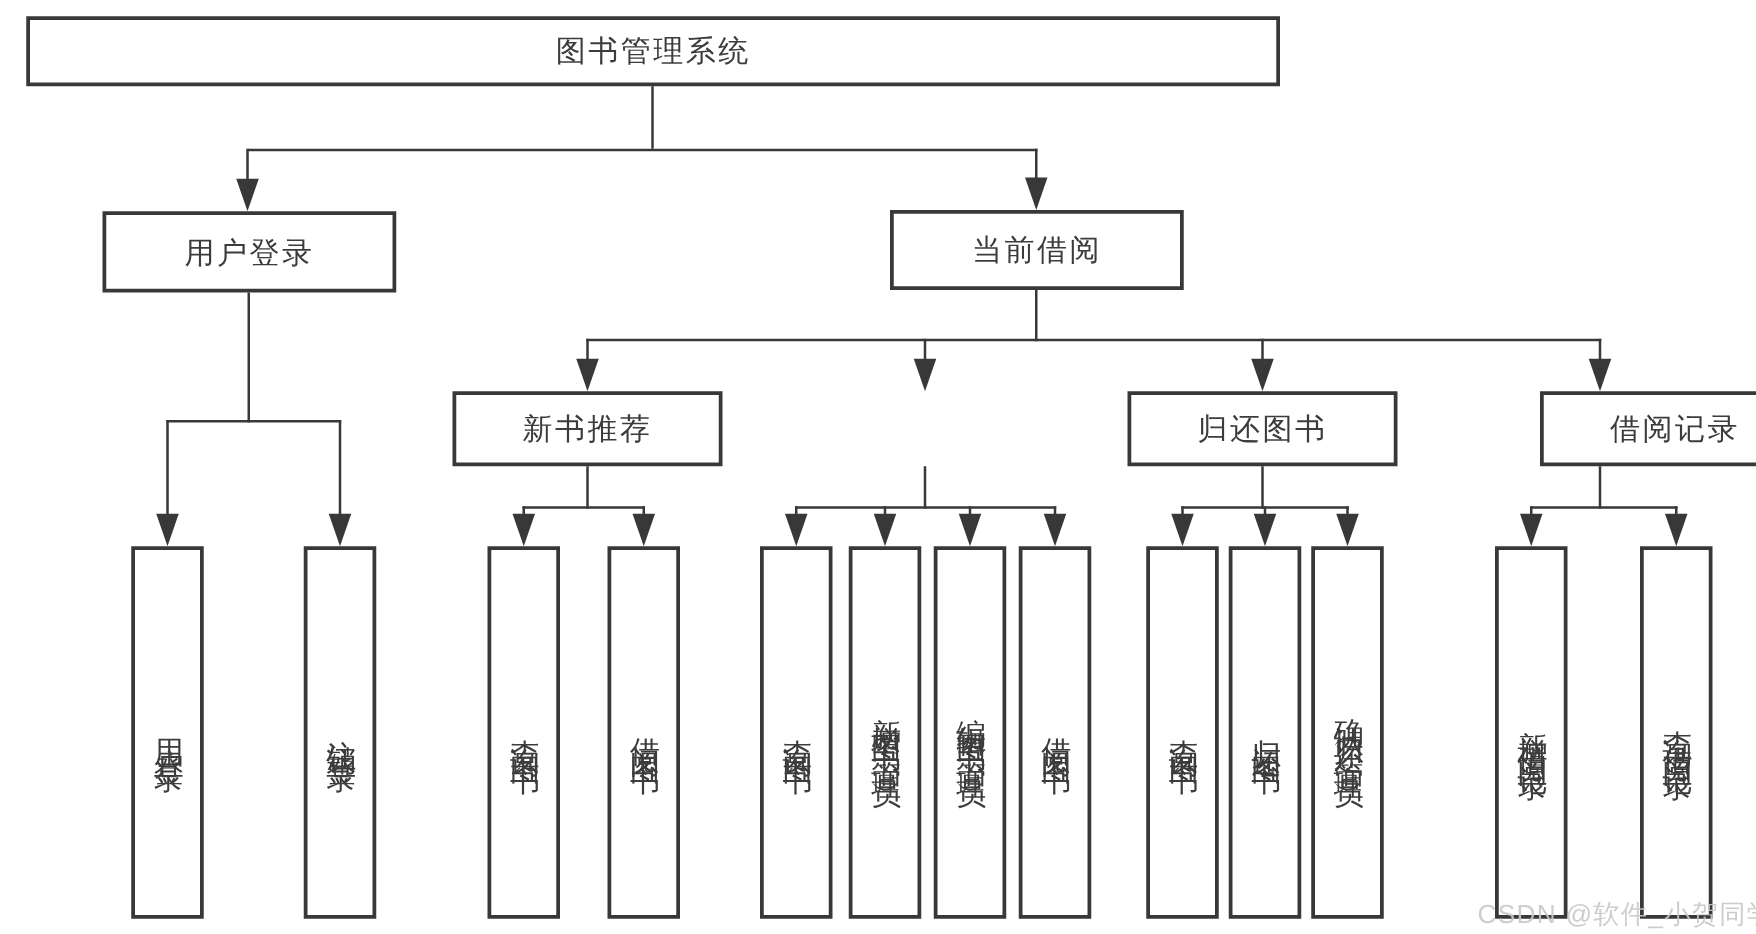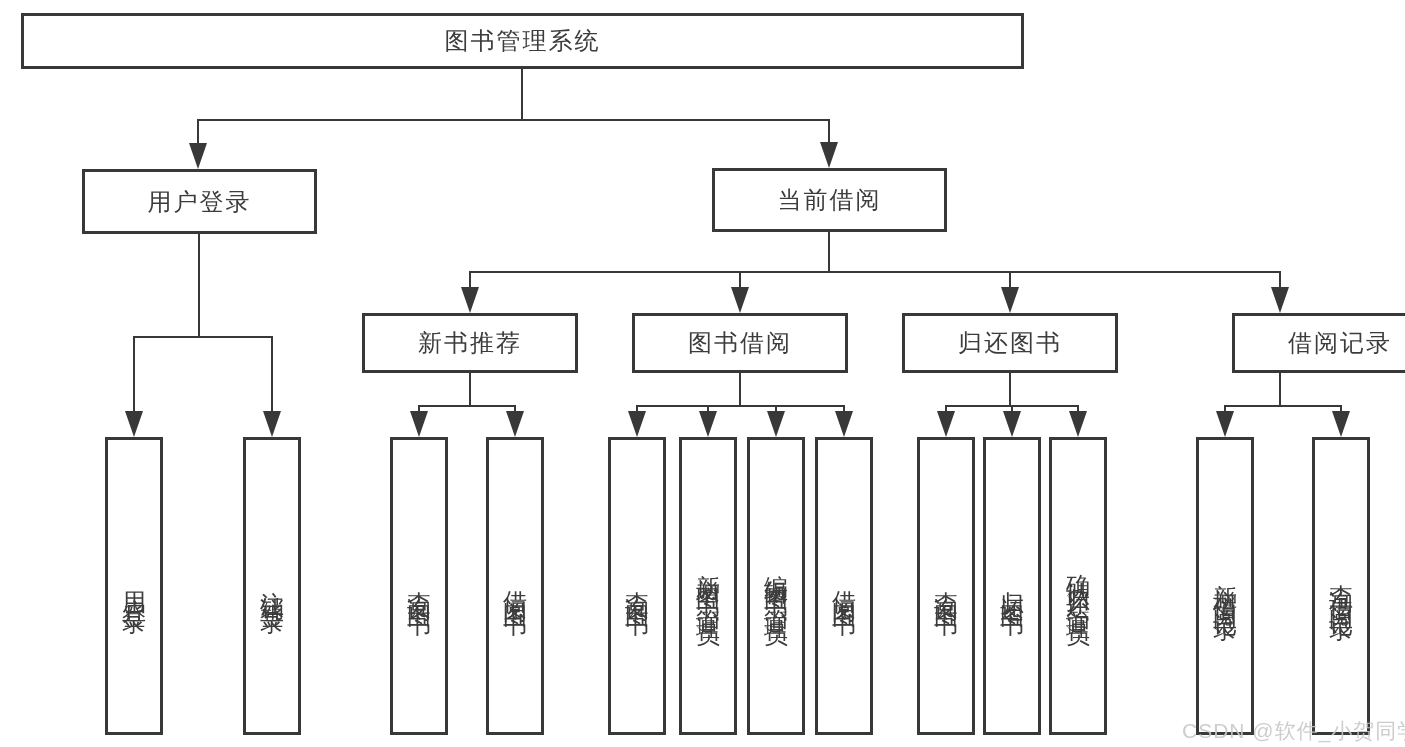--- a/index.html
+++ b/index.html
@@ -93,23 +93,20 @@
   <div class="vline" style="left:739px;top:271px;height:20px;"></div>
   <div class="arrow" style="left:731px;top:287px;"></div>
   <div class="vline" style="left:1009px;top:271px;height:20px;"></div>
   <div class="arrow" style="left:1001px;top:287px;"></div>
   <div class="vline" style="left:1279px;top:271px;height:20px;"></div>
   <div class="arrow" style="left:1271px;top:287px;"></div>
 
   <div class="node" id="nd-new-book">
     <span class="hlabel">新书推荐</span>
   </div>
-  <div class="node" id="nd-book-borrow">
-    <span class="hlabel">图书借阅</span>
-  </div>
   <div class="node" id="nd-current-borrow">
     <span class="hlabel">归还图书</span>
   </div>
   <div class="node" id="nd-borrow-records">
     <span class="hlabel">借阅记录</span>
   </div>
 
   <div class="vline" style="left:469px;top:373px;height:34px;"></div>
   <div class="hline" style="left:418px;top:405px;width:98px;"></div>
   <div class="vline" style="left:418px;top:405px;height:10px;"></div>

